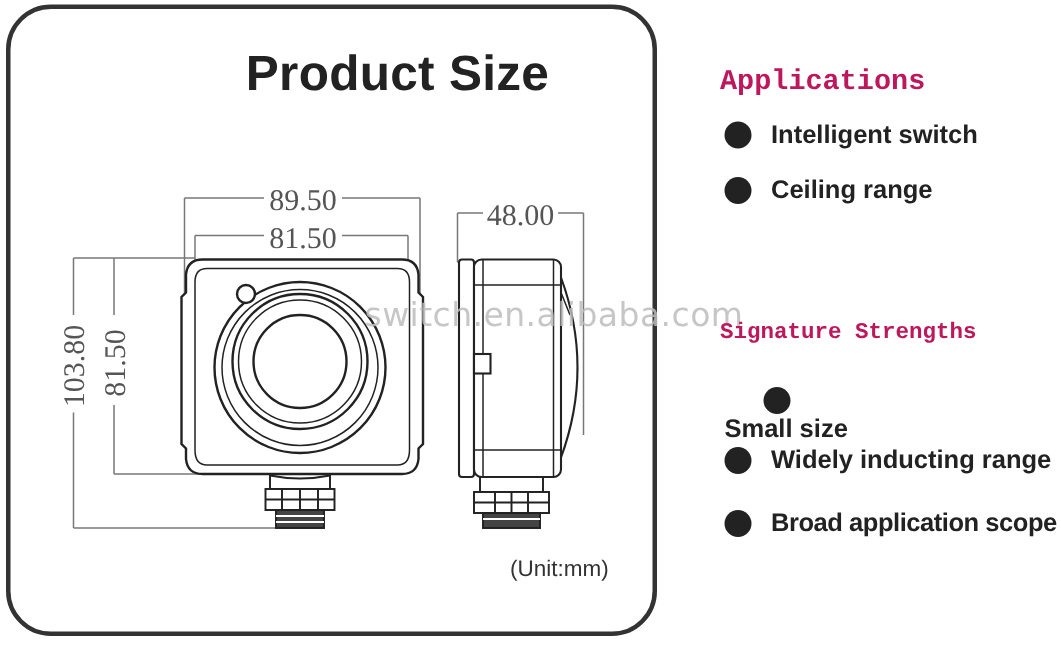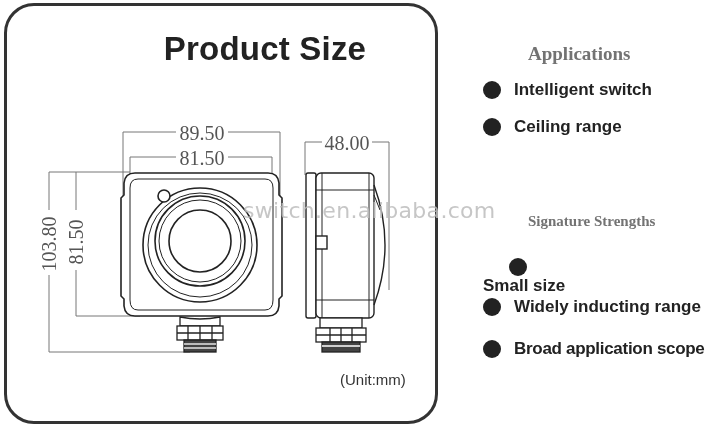--- a/index.html
+++ b/index.html
@@ -3,21 +3,21 @@
 <meta charset="utf-8">
 <style>
   html, body { margin:0; padding:0; background:#ffffff; }
   body { width:707px; height:431px; position:relative; overflow:hidden; font-family:"Liberation Sans", sans-serif; }
   .panel { position:absolute; left:4px; top:3px; width:434px; height:421px; border:3px solid #333; border-radius:30px; box-sizing:border-box; }
   .title { position:absolute; left:0; top:30px; width:440px; text-align:center; font-family:"Liberation Sans", sans-serif; font-weight:bold; font-size:33px; color:#222; letter-spacing:0.2px;margin-left:45px; }
   .drawing { position:absolute; left:0; top:0; }
   .dim { font-family:"Liberation Serif", serif; font-size:20px; fill:#555; }
   .watermark { position:absolute; left:243px; top:198px; font-family:"DejaVu Sans", sans-serif; font-size:22px; color:#bdbdbd; opacity:0.85; letter-spacing:0.3px; }
   .unit { position:absolute; left:340px; top:371px; font-family:"Liberation Sans", sans-serif; font-size:15px; color:#333; }
-  .sec-h { position:absolute; font-family:Liberation Serif, serif; font-weight:bold; color:#737373;margin-left:48px; }
+  .sec-h { position:absolute; font-family:Liberation Mono, monospace; font-weight:bold; color:#be185d; }
   .item { position:absolute; display:flex; align-items:center; font-family:"Liberation Sans", sans-serif; font-weight:bold; color:#222; font-size:17px; white-space:nowrap; }
   .dot { width:18px; height:18px; border-radius:50%; background:#222; margin-right:13px; flex:0 0 auto; }
 </style>
 </head>
 <body>
 
 <div class="panel"></div>
 <div class="title">Product Size</div>
 
 <svg class="drawing" width="707" height="431" viewBox="0 0 707 431">

